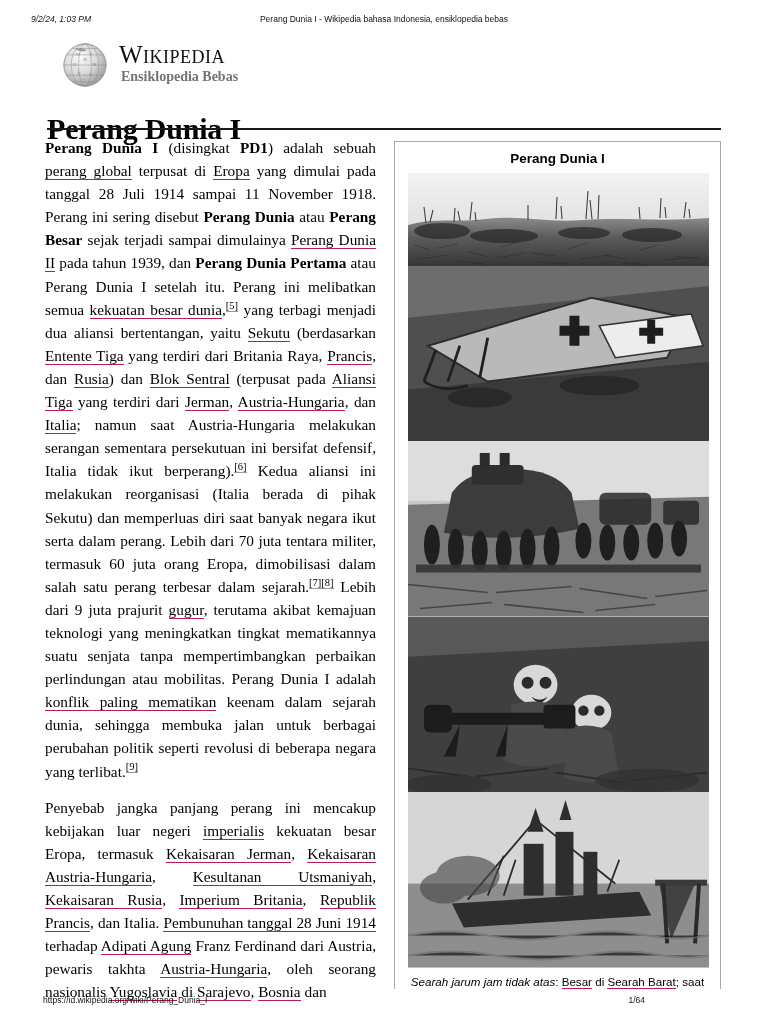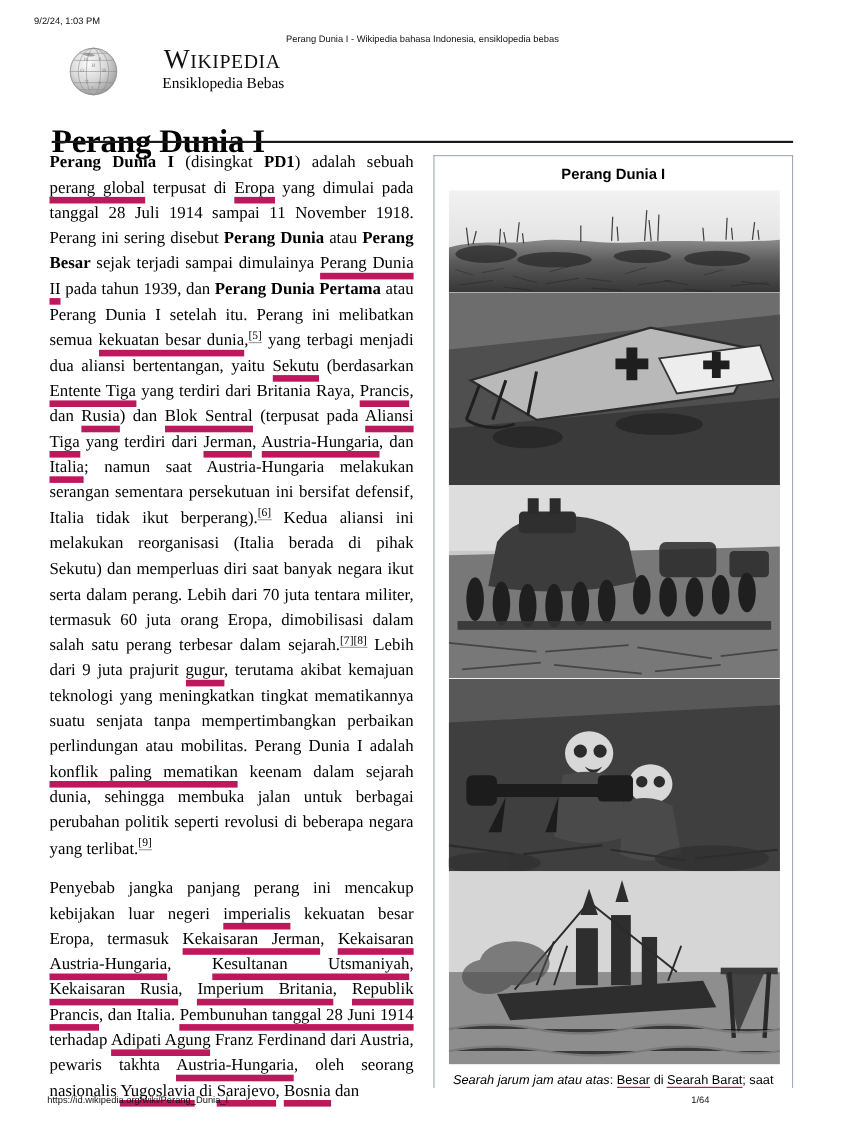--- a/index.html
+++ b/index.html
@@ -26,25 +26,26 @@
     height: 14px;
     font-family: "Liberation Sans", "DejaVu Sans", sans-serif;
     font-size: 8.5px;
     color: #111111;
   }
   .print-header .ph-date {
     position: absolute;
     left: 31px;
     top: 0;
     white-space: nowrap;
+    font-style: italic;
   }
   .print-header .ph-title {
     position: absolute;
     left: 0;
-    top: 16px;
+    top: 0;
     width: 768px;
     text-align: center;
     white-space: nowrap;
   }
 
   
   .wiki-logo {
     position: absolute;
     left: 62px;
     top: 40px;
@@ -53,43 +54,43 @@
   }
   .globe {
     position: absolute;
     left: 0;
     top: 2px;
     width: 46px;
     height: 46px;
   }
   .wordmark {
     position: absolute;
-    left: 45px;
+    left: 57px;
     top: 1px;
     width: 190px;
-    text-align: center;
   }
   .wordmark .wm-main {
     display: block;
     font-family: "Liberation Serif", "DejaVu Serif", serif;
     font-size: 25px;
     letter-spacing: 0.5px;
     line-height: 27px;
     font-variant: small-caps;
     color: #111111;
     white-space: nowrap;
   }
   .wordmark .wm-sub {
     display: block;
     font-family: "Liberation Serif", "DejaVu Serif", serif;
     font-size: 14px;
     line-height: 17px;
-    color: #000000;
+    color: #737373;
     white-space: nowrap;
     padding-left: 2px;
+    font-weight: bold;
   }
 
   
   .page-title {
     position: absolute;
     left: 47px;
     top: 92px;
     font-family: "Liberation Serif", "DejaVu Serif", serif;
     font-size: 30px;
     font-weight: bold;
@@ -116,21 +117,21 @@
     line-height: 23.1px;
     text-align: justify;
     hyphens: none;
   }
   .article-col p {
     margin: 0 0 8px 0;
   }
   .article-col p.first { margin-bottom: 13px; }
   b { font-weight: bold; }
   .lnk {
-    border-bottom: 6px solid #be185d;
+    border-bottom: 1px solid #be185d;
   }
   sup.ref {
     font-size: 10.5px;
     vertical-align: super;
     line-height: 0;
   }
   sup.ref span { border-bottom: 1px solid #9a9a9a; }
 
   
   .infobox {
@@ -428,20 +429,20 @@
           </g>
           <g stroke="#6d6d6d" stroke-width="1" opacity="0.6">
             <path d="M0 72 q20 -4 40 0 q20 4 40 0 q20 -4 40 0 q16 3 31 0"></path>
             <path d="M0 82 q22 -4 44 0 q22 4 44 0 q20 -4 40 0 q12 2 23 0"></path>
           </g>
         </svg>
       </div>
     </div>
   </div>
 
-  <div class="ib-caption"><i>Searah jarum jam atau atas</i><span>: </span><span class="lnk">Besar</span><span> di </span><span class="lnk">Searah Barat</span><span>; saat </span><span class="lnk">Mark IV</span></div>
+  <div class="ib-caption"><i>Searah jarum jam tidak atas</i><span>: </span><span class="lnk">Besar</span><span> di </span><span class="lnk">Searah Barat</span><span>; saat </span><span class="lnk">Mark IV</span></div>
 
 </div>
 
 <div class="print-footer">
   <span class="pf-url">https://id.wikipedia.org/wiki/Perang_Dunia_I</span>
   <span class="pf-page">1/64</span>
 </div>
 
 </body></html>

